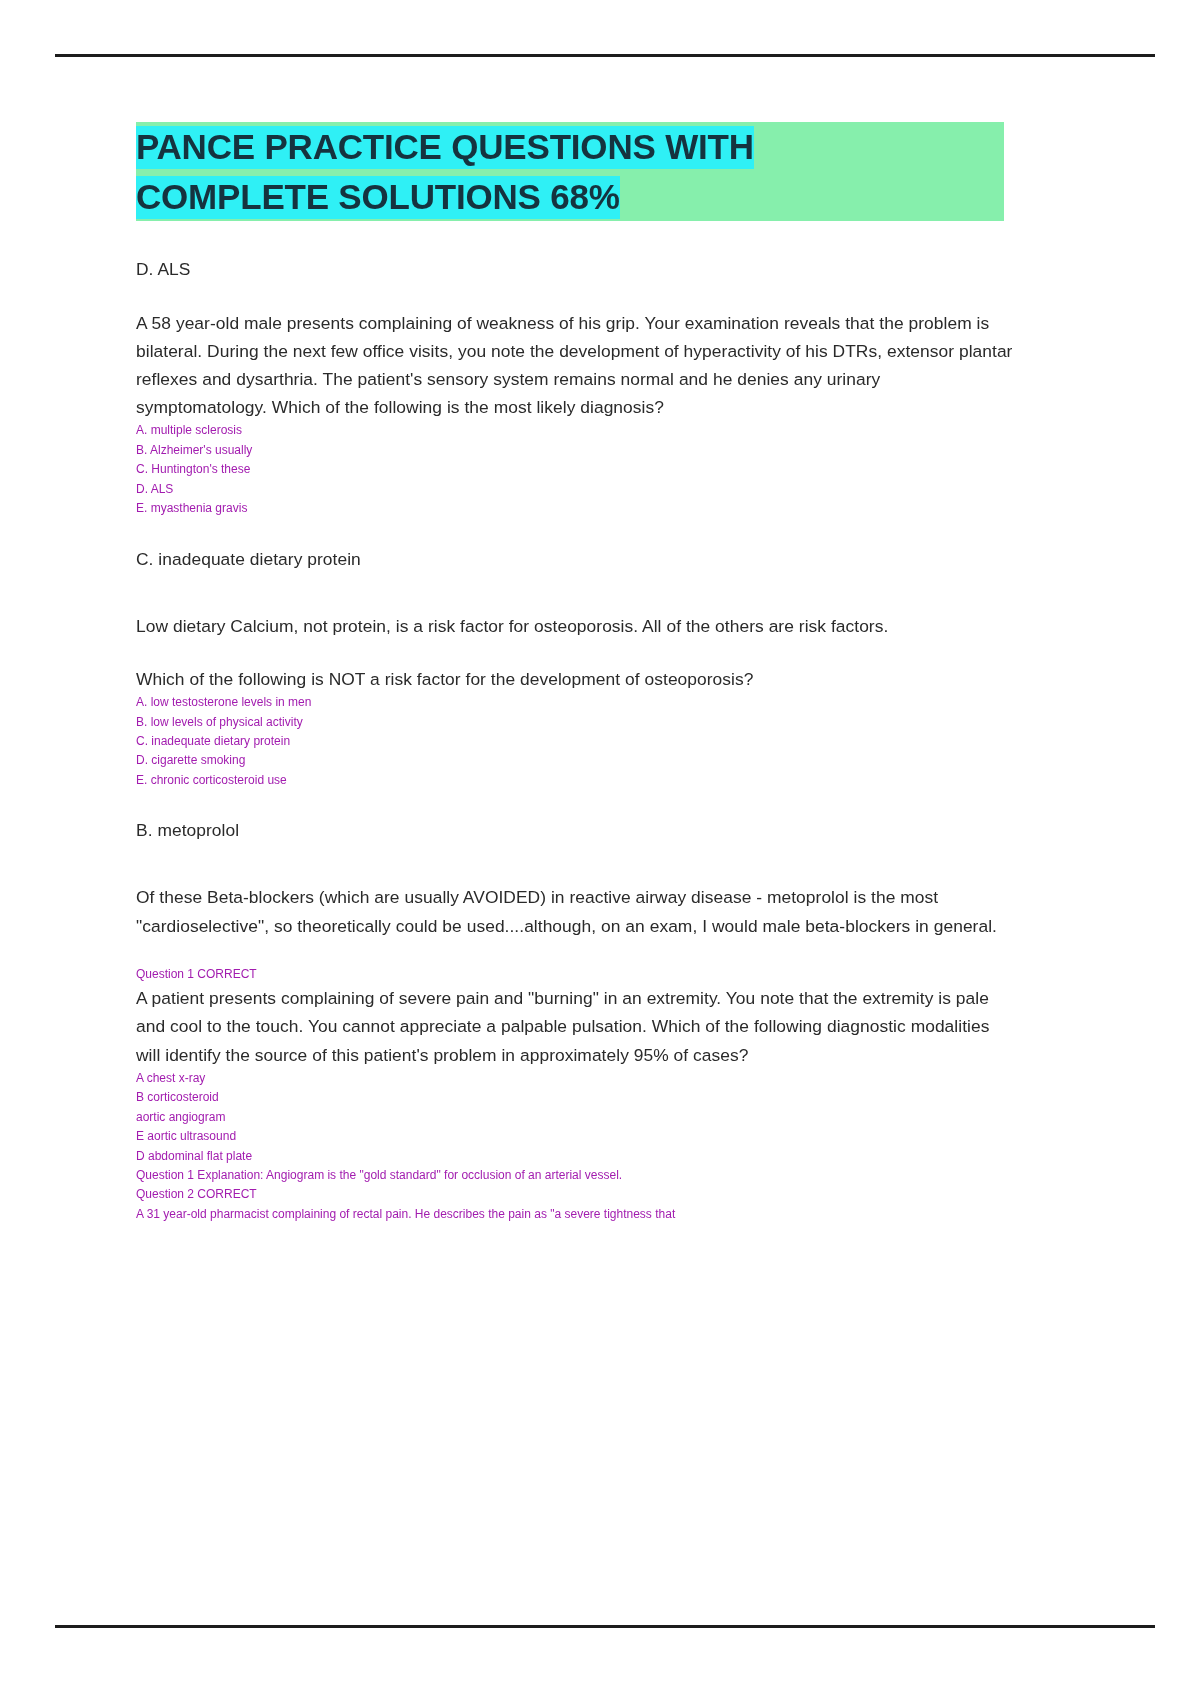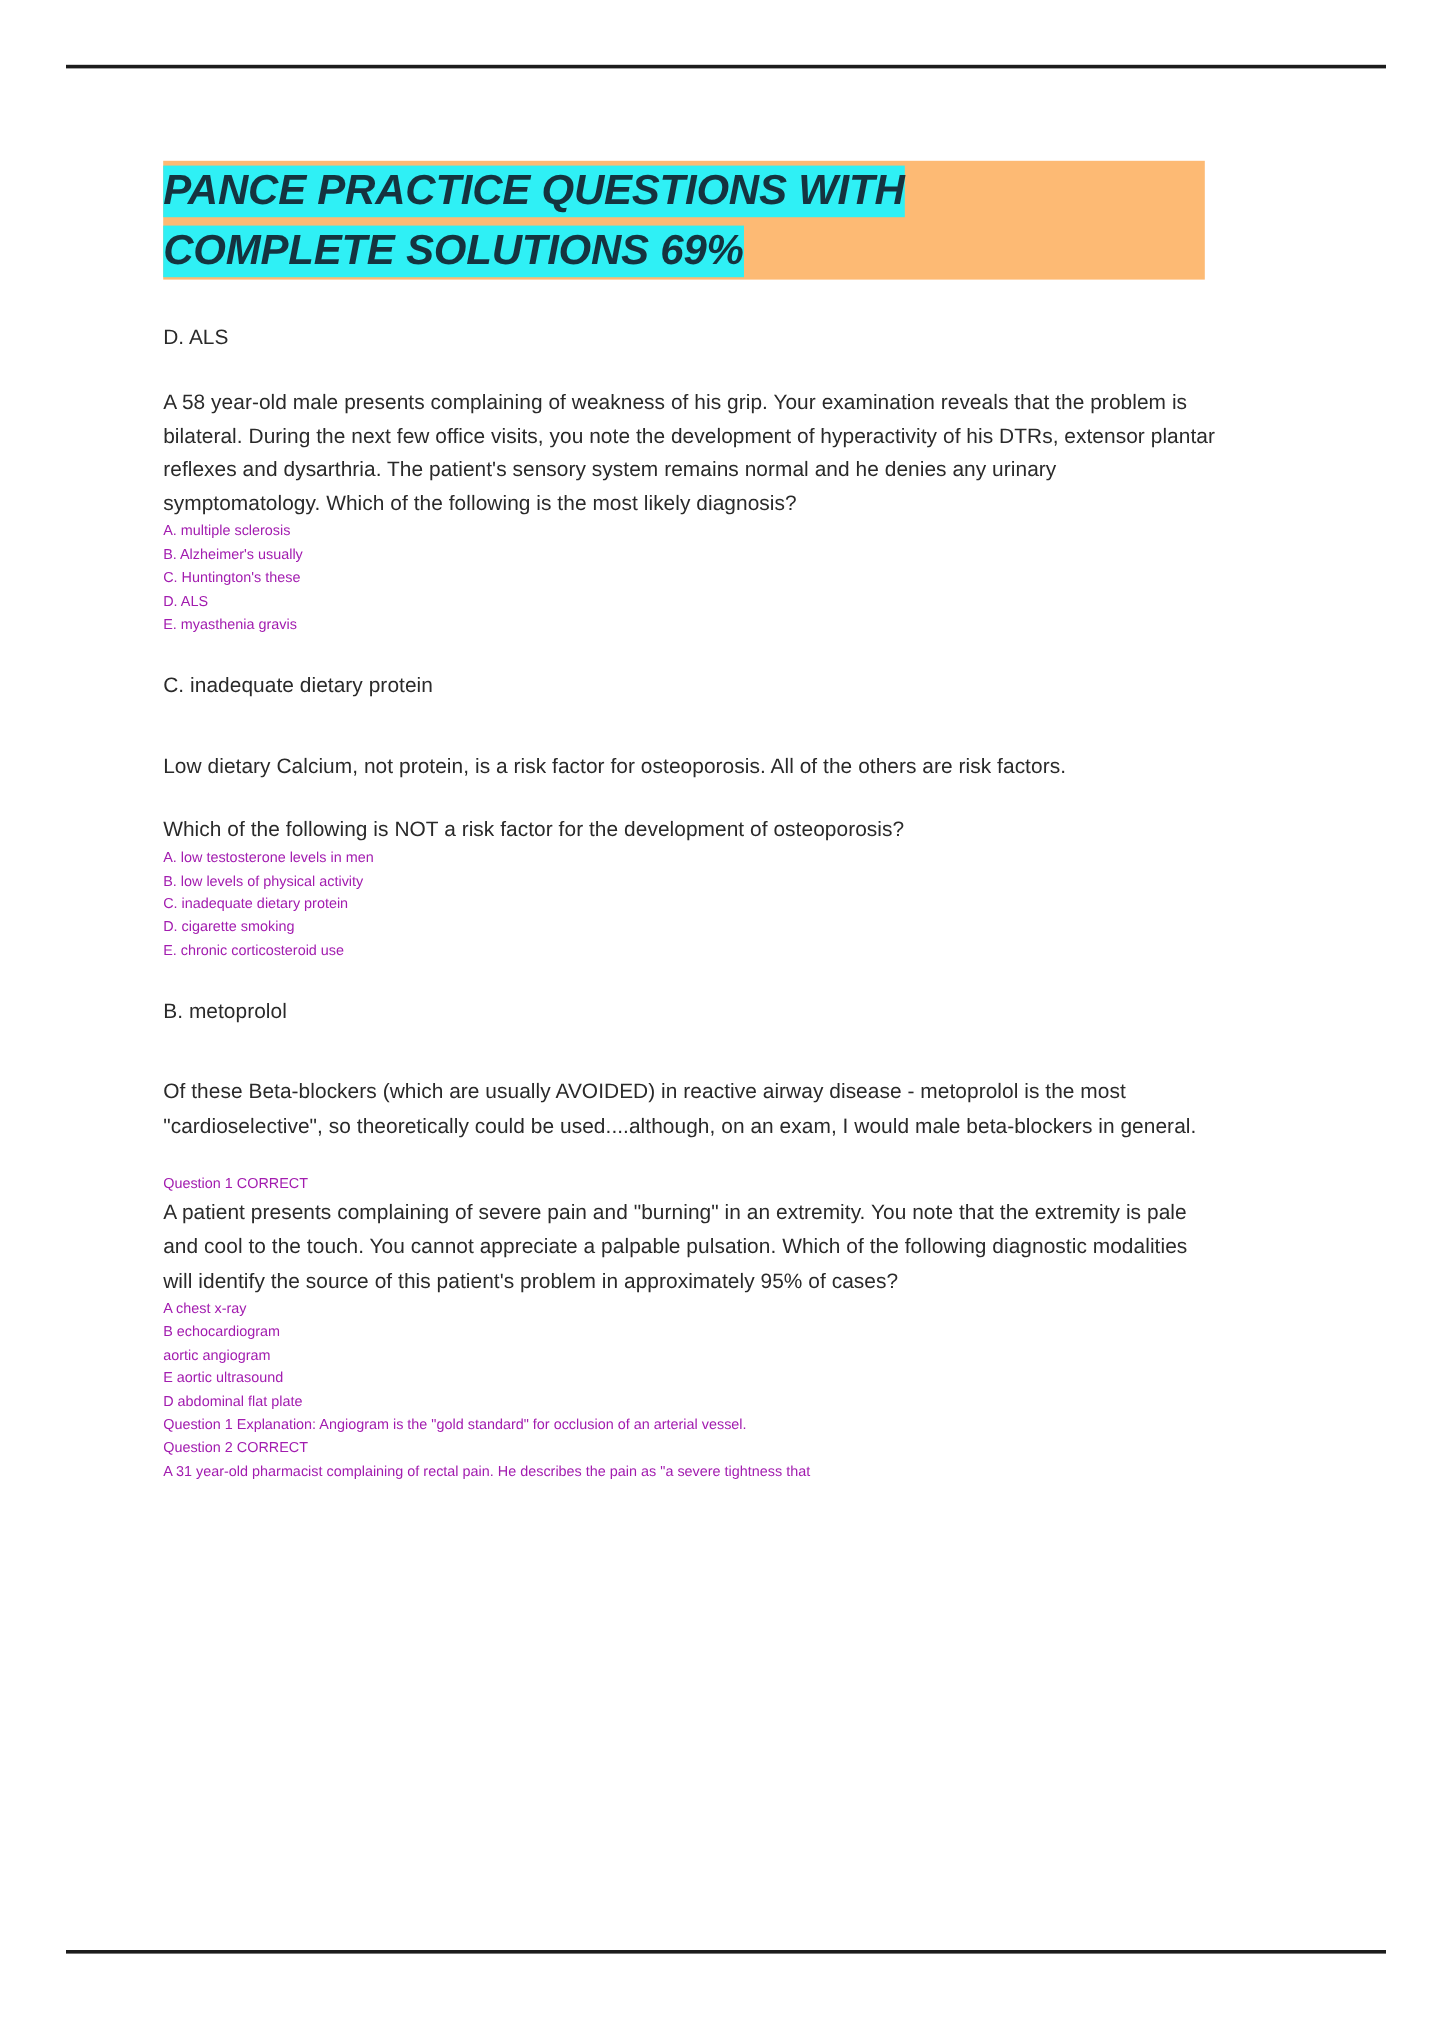--- a/index.html
+++ b/index.html
@@ -41,25 +41,24 @@
   
   .content {
     position: absolute;
     left: 136px;
     top: 118px;
     width: 880px;
   }
 
   
   .title-block {
-    background: #fdba74;
+    background: #86efac;
     padding: 0;
-    margin: 16px 0 34px 0;
+    margin: 4px 0 34px 0;
     width: 868px;
-    font-style: italic;
   }
   .doc-title {
     margin: 0;
     font-family: "Liberation Sans", sans-serif;
     font-weight: bold;
     font-size: 35px;
     line-height: 1.42;
     letter-spacing: -0.2px;
     color: #15333f;
     display: block;
@@ -94,21 +93,21 @@
 <body>
 
 <div class="page">
 
   <div class="page-rule top"></div>
   <div class="page-rule bottom"></div>
 
   <div class="content">
 
     <div class="title-block">
-      <h1 class="doc-title"><span class="hl">PANCE PRACTICE QUESTIONS WITH</span><br><span class="hl">COMPLETE SOLUTIONS 69%</span></h1>
+      <h1 class="doc-title"><span class="hl">PANCE PRACTICE QUESTIONS WITH</span><br><span class="hl">COMPLETE SOLUTIONS 68%</span></h1>
     </div>
 
     <p class="block">D. ALS</p>
 
     <p class="block tight">A 58 year-old male presents complaining of weakness of his grip. Your examination reveals that the problem is bilateral. During the next few office visits, you note the development of hyperactivity of his DTRs, extensor plantar reflexes and dysarthria. The patient's sensory system remains normal and he denies any urinary symptomatology. Which of the following is the most likely diagnosis?</p>
     <p class="answer-line">A. multiple sclerosis</p>
     <p class="answer-line">B. Alzheimer's usually</p>
     <p class="answer-line">C. Huntington's these</p>
     <p class="answer-line">D. ALS</p>
     <p class="answer-line">E. myasthenia gravis</p>
@@ -132,21 +131,21 @@
 
     <p class="block">B. metoprolol</p>
 
     <div class="gap-sm"></div>
 
     <p class="block">Of these Beta-blockers (which are usually AVOIDED) in reactive airway disease - metoprolol is the most "cardioselective", so theoretically could be used....although, on an exam, I would male beta-blockers in general.</p>
 
     <p class="answer-line">Question 1 CORRECT</p>
     <p class="block tight">A patient presents complaining of severe pain and "burning" in an extremity. You note that the extremity is pale and cool to the touch. You cannot appreciate a palpable pulsation. Which of the following diagnostic modalities will identify the source of this patient's problem in approximately 95% of cases?</p>
     <p class="answer-line">A chest x-ray</p>
-    <p class="answer-line">B echocardiogram</p>
+    <p class="answer-line">B corticosteroid</p>
     <p class="answer-line">aortic angiogram</p>
     <p class="answer-line">E aortic ultrasound</p>
     <p class="answer-line">D abdominal flat plate</p>
     <p class="answer-line">Question 1 Explanation: Angiogram is the "gold standard" for occlusion of an arterial vessel.</p>
 
     <p class="answer-line">Question 2 CORRECT</p>
     <p class="answer-line">A 31 year-old pharmacist complaining of rectal pain. He describes the pain as "a severe tightness that</p>
 
   </div>
 </div>

